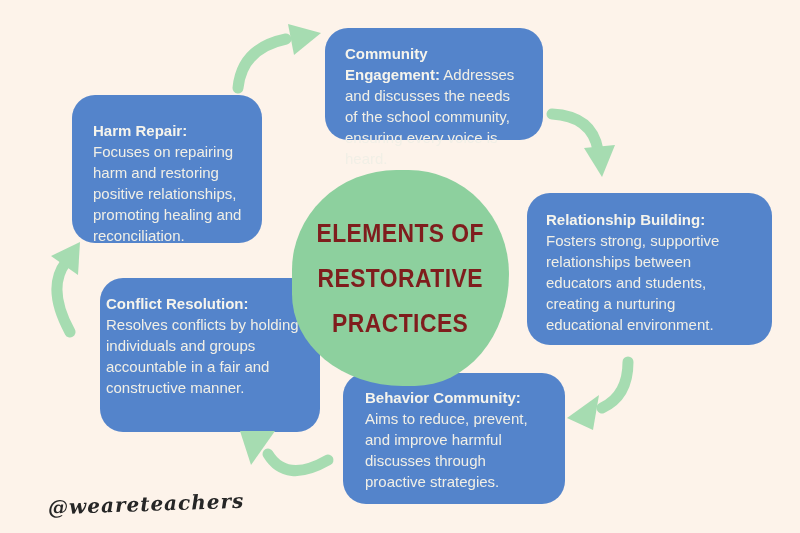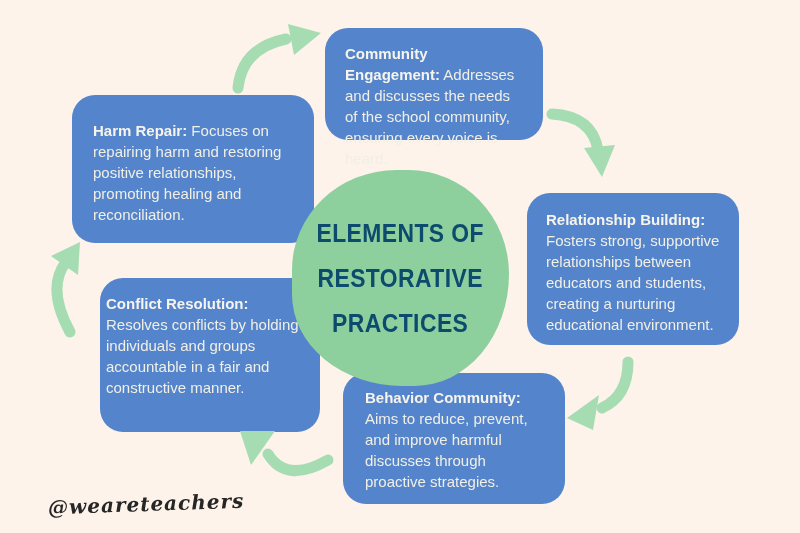--- a/index.html
+++ b/index.html
@@ -16,41 +16,41 @@
     position: absolute;
     background: #5484cb;
     border-radius: 23px;
     color: #f1efe6;
     font-size: 15px;
     line-height: 21px;
   }
   .box p { padding: 0; }
   .box strong { font-weight: bold; color: #f6f4ec; }
 
-  .box-harm        { left: 72px;  top: 95px;  width: 242px; height: 148px; padding: 25px 20px 0 21px; }
+  .box-harm        { left: 72px;  top: 95px;  width: 190px; height: 148px; padding: 25px 20px 0 21px; }
   .box-community   { left: 325px; top: 28px;  width: 218px; height: 112px; padding: 15px 22px 0 20px; }
-  .box-relationship{ left: 527px; top: 193px; width: 212px; height: 152px; padding: 16px 18px 0 19px; }
+  .box-relationship{ left: 527px; top: 193px; width: 245px; height: 152px; padding: 16px 18px 0 19px; }
   .box-conflict    { left: 100px; top: 278px; width: 220px; height: 154px; padding: 15px 20px 0 6px; }
   .box-behavior    { left: 343px; top: 373px; width: 222px; height: 131px; padding: 14px 18px 0 22px; }
 
   .center-circle {
     position: absolute;
     left: 292px; top: 170px;
     width: 217px; height: 216px;
     background: #8dd09e;
     border-radius: 51% 49% 46% 54% / 49% 51% 55% 45%;
     display: flex;
     flex-direction: column;
     align-items: center;
     justify-content: center;
     z-index: 5;
   }
   .center-title {
     text-align: center;
-    color: #0c4a6e;
+    color: #7f1d1d;
     font-weight: bold;
     font-size: 26px;
     line-height: 45px;
     letter-spacing: 0.5px;
   }
   .center-title .tline {
     display: block;
     transform: scaleX(0.88);
     transform-origin: center;
     white-space: nowrap;

